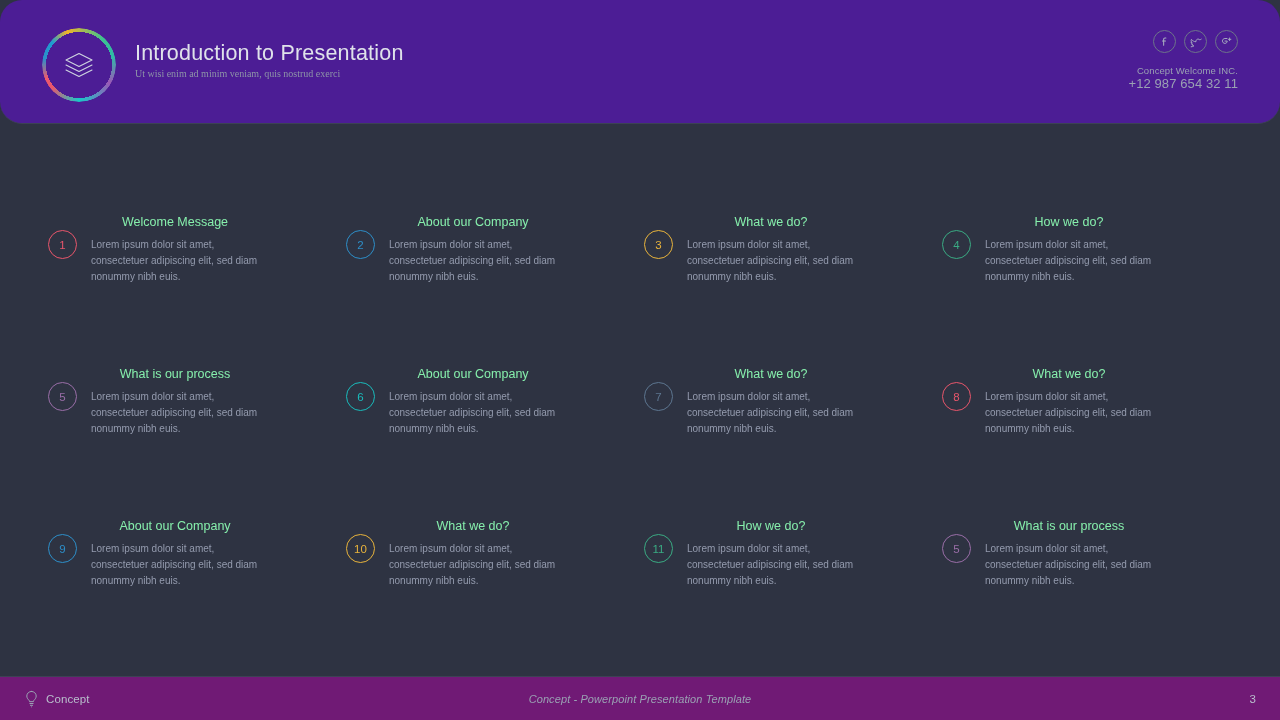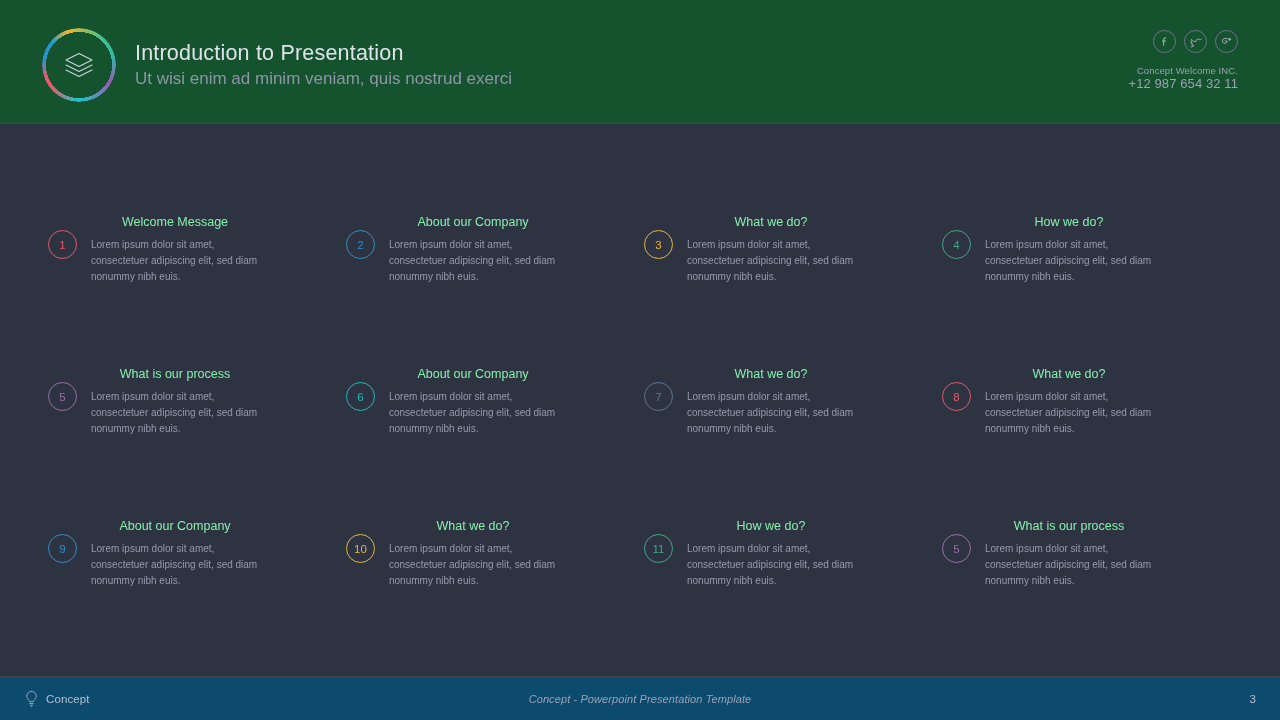--- a/index.html
+++ b/index.html
@@ -12,22 +12,23 @@
   .slide {
     position: relative;
     width: 1280px; height: 720px;
     background: #2e3342;
   }
 
   
   .header {
     position: absolute; left: 0; top: 0;
     width: 1280px; height: 124px;
-    background: #14532d;
+    background: #4c1d95;
     border-bottom: 1px solid #3c4254;
+    border-radius: 22px;
   }
   .logo-wrap {
     position: absolute; left: 42px; top: 28px;
     width: 74px; height: 74px;
   }
   .logo-ring {
     position: absolute; inset: 0;
     border-radius: 50%;
     background: conic-gradient(from 340deg,
       #f0b429 0deg,
@@ -48,22 +49,22 @@
     transform: translate(-50%, -50%);
     width: 34px; height: 34px;
   }
   .header-text { position: absolute; left: 135px; top: 40px; }
   .header-title {
     font-size: 21.5px; font-weight: 400;
     color: #dfe2ea; letter-spacing: 0.2px;
     line-height: 26px;
   }
   .header-sub {
-    font-size: 17px; color: #8e95a8;
-    margin-top: 5px; line-height: 15px;
+    font-size: 10px; color: #8e95a8;
+    line-height: 15px; font-family: Liberation Serif, serif;
   }
 
   .header-right {
     position: absolute; right: 42px; top: 30px;
     text-align: right;
   }
   .social-row {
     display: flex; gap: 8px;
     justify-content: flex-end;
   }
@@ -119,21 +120,21 @@
   .cell-desc {
     font-size: 10px; color: #949bae;
     line-height: 16px;
     max-width: 168px;
   }
 
   
   .footer {
     position: absolute; left: 0; bottom: 0;
     width: 1280px; height: 44px;
-    background: #0c4a6e;
+    background: #701a75;
     border-top: 1px solid #3c4254;
   }
   .footer-left {
     position: absolute; left: 24px; top: 50%;
     transform: translateY(-50%);
     display: flex; align-items: center; gap: 7px;
   }
   .footer-brand {
     font-size: 11.5px; color: #b9bfcd;
     letter-spacing: 0.1px;

